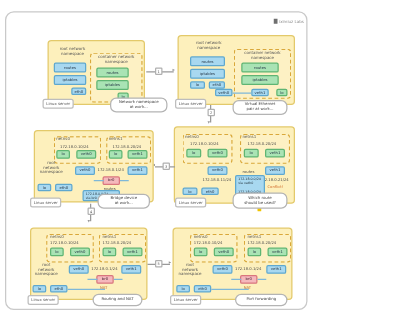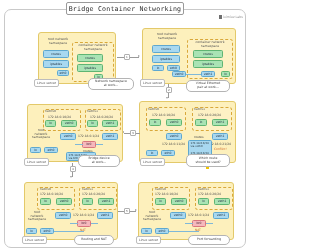--- a/index.html
+++ b/index.html
@@ -107,21 +107,20 @@
   .link.h{ height:0.55px; }
   .link.g{ background:#6dbb80; }
 </style>
 </head>
 <body>
 
 <div id="canvas">
 
   <div class="frame"></div>
 
-  <div class="title-chip">Bridge Container Networking</div>
 
   <div class="watermark">
     <span class="wm-sq"></span>
     <span>iximiuz Labs</span>
   </div>
 
   <div class="panel" style="left:38px; top:32px; width:78px; height:52px;">
     <div class="ns-label" style="left:4px; top:5px; width:30px;">root network<br>namespace</div>
     <div class="ns" style="left:33px; top:9px; width:42px; height:40px;"></div>
     <div class="ns-label" style="left:35px; top:11px; width:38px;">container network<br>namespace</div>

